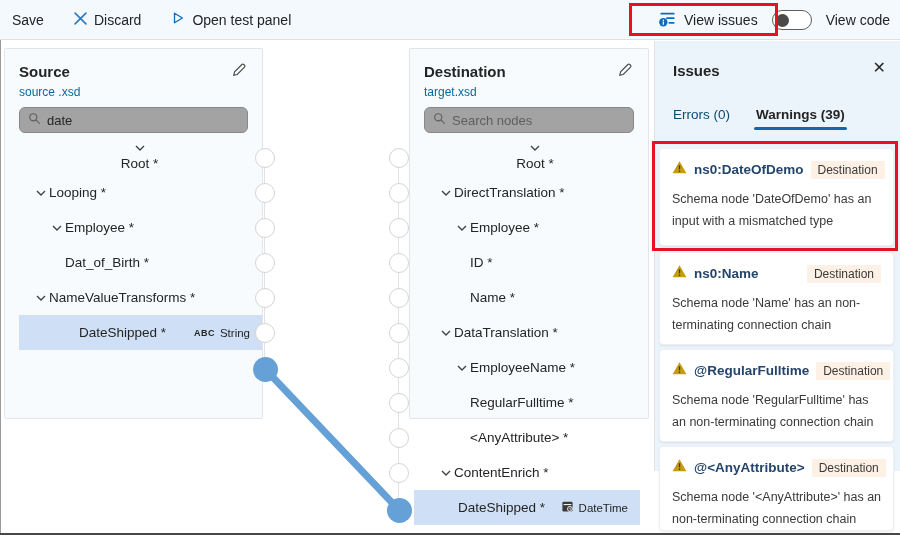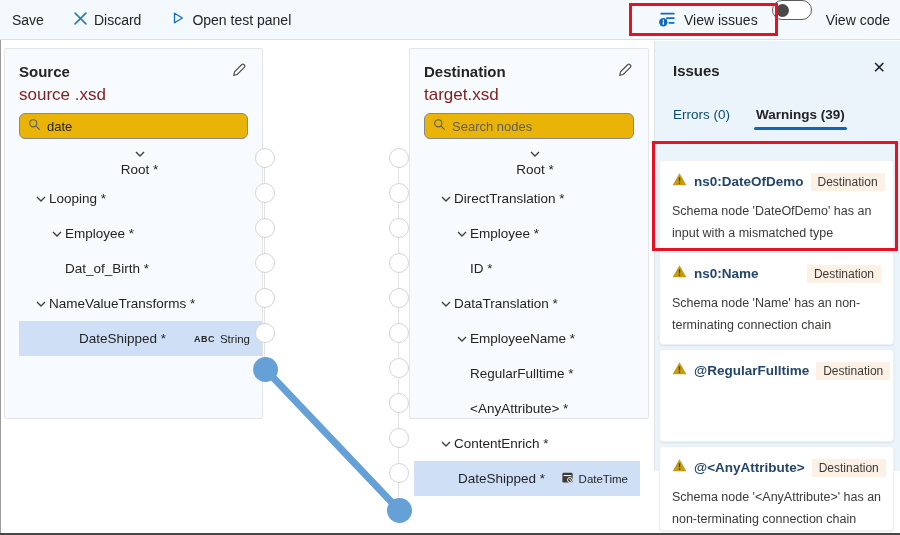--- a/index.html
+++ b/index.html
@@ -5,32 +5,32 @@
   * { margin:0; padding:0; box-sizing:border-box; }
   body { font-family:"Liberation Sans", sans-serif; background:#fff; }
   .stage{ position:relative; width:900px; height:535px; background:#fff; overflow:hidden;
           box-shadow: inset 0 -2px 0 #474747, inset 1px 0 0 #9a9a9a; }
 
   
   .toolbar{ position:absolute; left:0; top:0; width:900px; height:40px; background:#f3f9fd;
             border-bottom:1px solid #dfdfdf; display:flex; align-items:center; }
   .tb-left{ display:flex; align-items:flex-end; gap:30px; padding-left:12px; }
   .tb-btn{ display:flex; align-items:center; gap:7px; font-size:14px; color:#242424; cursor:pointer; }
-  .tb-right{ position:absolute; right:10px; top:0; height:40px; display:flex; gap:14px; }
+  .tb-right{ position:absolute; right:10px; top:0; height:40px; display:flex; align-items:center; gap:14px; }
   .toggle{ width:40px; height:20px; border:1px solid #5f5d5b; border-radius:10px; background:#fff; position:relative; }
   .toggle .knob{ position:absolute; left:3px; top:2.5px; width:13px; height:13px; border-radius:50%; background:#4a4a4a; }
 
   
   .panel{ position:absolute; top:48px; height:371px; background:#f8fbfe; border:1px solid #e2e6ea; border-radius:2px; }
   .panel.src{ left:4px;  width:259px; }
   .panel.dst{ left:409px; width:240px; }
   .panel-head{ display:flex; align-items:center; justify-content:space-between; padding:12px 14px 0 14px; }
   .panel-title{ font-size:15px; font-weight:700; color:#242424; }
-  .panel-sub{ padding:3px 14px 0 14px; font-size:17px; color:#7f1d1d; }
-  .searchbox{ margin:8px 14px 0 14px; height:26px; background:#eab308; border:1px solid #8a8886; border-radius:6px;
+  .panel-sub{ padding:3px 14px 0 14px; font-size:12px; color:#0369a1; }
+  .searchbox{ margin:8px 14px 0 14px; height:26px; background:#a3a3a3; border:1px solid #8a8886; border-radius:6px;
               display:flex; align-items:center; padding:0 8px; gap:6px; }
   .searchbox input{ border:none; outline:none; width:100%; font-size:13px; color:#242424; background:transparent;
                     font-family:"Liberation Sans", sans-serif; }
   .searchbox input::placeholder{ color:#605e5c; }
 
   .tree{ margin-top:7px; }
   .trow{ height:35px; display:flex; align-items:center; font-size:13.5px; color:#242424; cursor:pointer; }
   .lvl0{ padding-left:12px;flex-direction:column; } .lvl1{ padding-left:28px; } .lvl2{ padding-left:44px; } .lvl3{ padding-left:60px; }
   .chev{ width:16px; display:flex; align-items:center; justify-content:center; flex:0 0 16px; }
   .trow.sel{ background:#cfe0f6; }
@@ -204,20 +204,23 @@
           <span class="chev">
             <svg width="10" height="6" viewBox="0 0 10 6">
               <path d="M1 1l4 4 4-4" fill="none" stroke="#424242" stroke-width="1.4"></path>
             </svg>
           </span>
           <span>Employee *</span>
         </div>
       <div class="trow lvl3">
           <span>ID *</span>
         </div>
+      <div class="trow lvl3">
+          <span>Name *</span>
+        </div>
       <div class="trow lvl1">
           <span class="chev">
             <svg width="10" height="6" viewBox="0 0 10 6">
               <path d="M1 1l4 4 4-4" fill="none" stroke="#424242" stroke-width="1.4"></path>
             </svg>
           </span>
           <span>DataTranslation *</span>
         </div>
       <div class="trow lvl2">
           <span class="chev">
@@ -284,21 +287,21 @@
   <div class="dot blue" style="left:387px; top:498px;"></div>
 
   <div class="issues">
     <span class="issues-title">Issues</span>
     <span class="issues-close">✕</span>
     <div class="tabs">
       <div class="tab">Errors (0)</div>
       <div class="tab active">Warnings (39)</div>
     </div>
 
-    <div class="card" style="top:119px; height:98px;">
+    <div class="card" style="top:107px; height:98px;">
       <div class="card-head">
         <span><svg width="15" height="15" viewBox="0 0 16 16">
               <path d="M8 1.2L15.4 14H.6L8 1.2z" fill="#c49b13"></path>
               <rect x="7.3" y="5.6" width="1.4" height="4.4" fill="#433800"></rect>
               <rect x="7.3" y="11.2" width="1.4" height="1.5" fill="#433800"></rect>
             </svg></span>
         <span class="card-name">ns0:DateOfDemo</span>
         <span class="scope-badge">Destination</span>
       </div>
       <div class="card-msg">Schema node 'DateOfDemo' has an input with a mismatched type</div>
@@ -320,20 +323,21 @@
     <div class="card" style="top:308px; height:93px;">
       <div class="card-head">
         <span><svg width="15" height="15" viewBox="0 0 16 16">
               <path d="M8 1.2L15.4 14H.6L8 1.2z" fill="#c49b13"></path>
               <rect x="7.3" y="5.6" width="1.4" height="4.4" fill="#433800"></rect>
               <rect x="7.3" y="11.2" width="1.4" height="1.5" fill="#433800"></rect>
             </svg></span>
         <span class="card-name">@RegularFulltime</span>
         <span class="scope-badge">Destination</span>
       </div>
+      <div class="card-msg">Schema node 'RegularFulltime' has an non-terminating connection chain</div>
     </div>
 
     <div class="card" style="top:405px; height:85px;">
       <div class="card-head">
         <span><svg width="15" height="15" viewBox="0 0 16 16">
               <path d="M8 1.2L15.4 14H.6L8 1.2z" fill="#c49b13"></path>
               <rect x="7.3" y="5.6" width="1.4" height="4.4" fill="#433800"></rect>
               <rect x="7.3" y="11.2" width="1.4" height="1.5" fill="#433800"></rect>
             </svg></span>
         <span class="card-name">@&lt;AnyAttribute&gt;</span>

